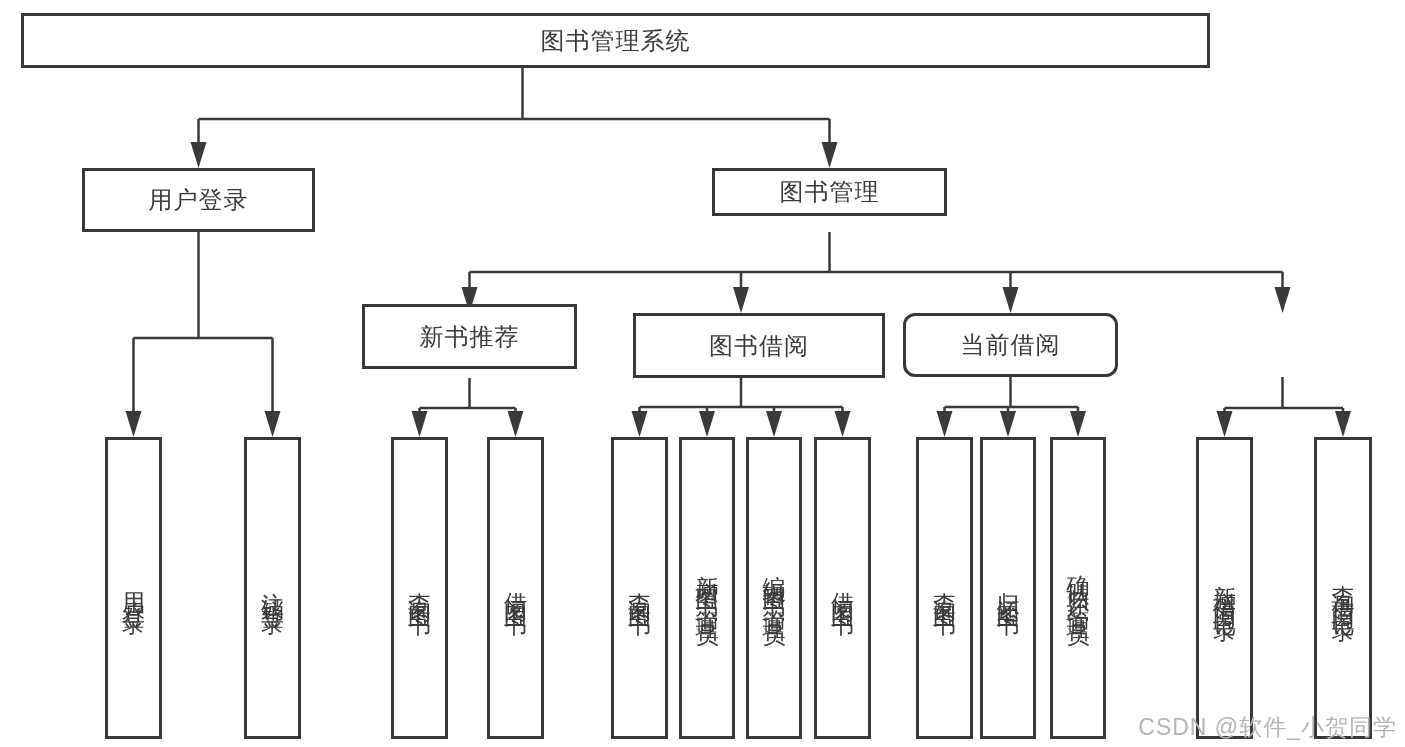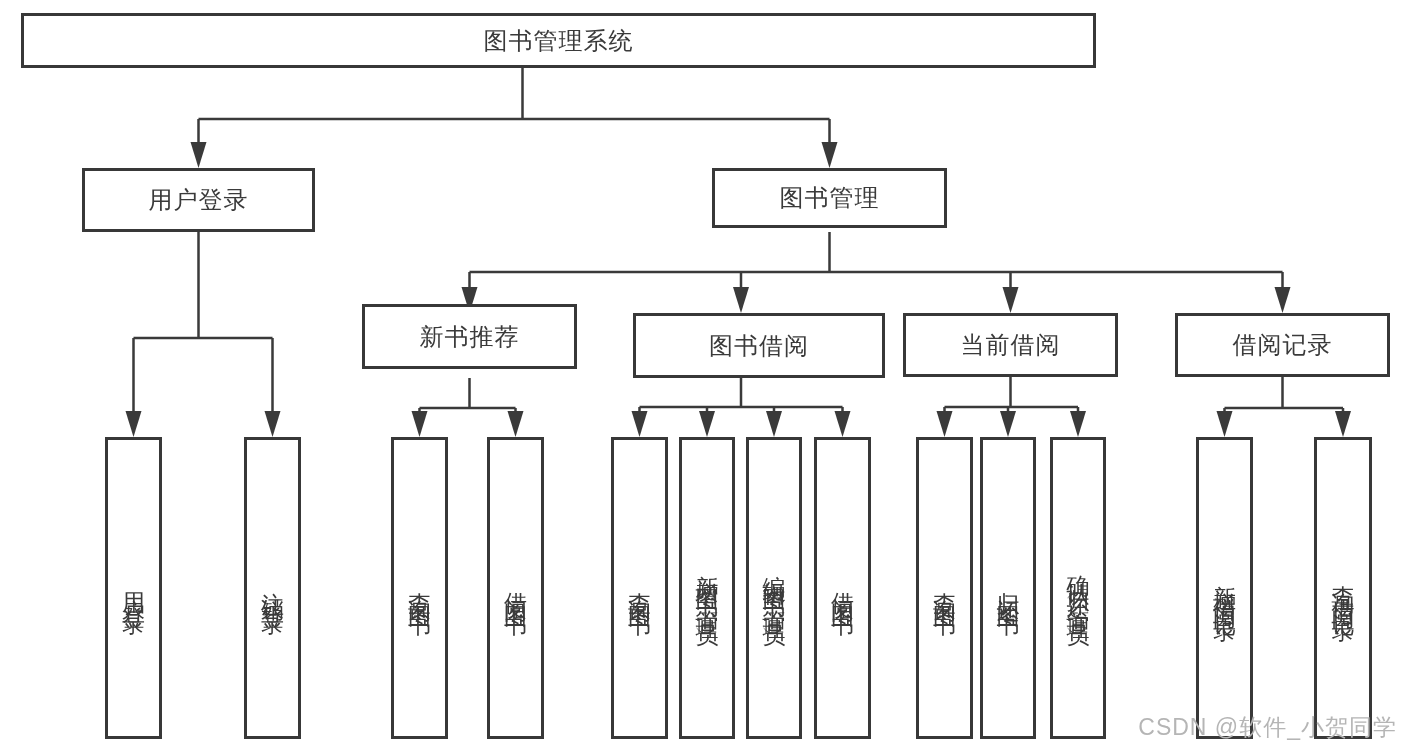--- a/index.html
+++ b/index.html
@@ -35,26 +35,26 @@
     line-height: 1;
   }
   .v-node {
     writing-mode: vertical-rl;
     text-orientation: mixed;
     font-size: 23px;
     letter-spacing: 7px;
     line-height: 1;
   }
   
-  .n-root   { left: 21px;  top: 13px;  width: 1075px; height: 55px; }
+  .n-root   { left: 21px;  top: 13px;  width: 1189px; height: 55px; }
   .n-login  { left: 82px;  top: 168px; width: 233px;  height: 64px; }
-  .n-mgmt   { left: 712px; top: 168px; width: 235px;  height: 60px; }
+  .n-mgmt   { left: 712px; top: 168px; width: 235px;  height: 48px; }
   .n-newbk  { left: 362px; top: 304px; width: 215px;  height: 65px; }
   .n-borrow { left: 633px; top: 313px; width: 252px;  height: 65px; }
-  .n-current{ left: 903px; top: 313px; width: 215px;  height: 64px; }
+  .n-current{ left: 903px; top: 313px; width: 215px;  height: 64px; border-radius: 12px; }
   .n-record { left: 1175px;top: 313px; width: 215px;  height: 64px; }
   .leaf     { top: 437px;  height: 302px; }
   .l-0  { left: 105px;  width: 57px; }
   .l-1  { left: 244px;  width: 57px; }
   .l-2  { left: 391px;  width: 57px; }
   .l-3  { left: 487px;  width: 57px; }
   .l-4  { left: 611px;  width: 57px; }
   .l-5  { left: 679px;  width: 56px; }
   .l-6  { left: 746px;  width: 56px; }
   .l-7  { left: 814px;  width: 57px; }
@@ -128,21 +128,20 @@
   </svg>
 
   <div class="node h-node n-root">图书管理系统</div>
 
   <div class="node h-node n-login">用户登录</div>
   <div class="node h-node n-mgmt">图书管理</div>
 
   <div class="node h-node n-newbk">新书推荐</div>
   <div class="node h-node n-borrow">图书借阅</div>
   <div class="node h-node n-current">当前借阅</div>
-  <div class="node h-node n-record">借阅记录</div>
 
   <div class="node v-node leaf l-0">用户登录</div>
   <div class="node v-node leaf l-1">注销登录</div>
 
   <div class="node v-node leaf l-2">查询图书</div>
   <div class="node v-node leaf l-3">借阅图书</div>
 
   <div class="node v-node leaf l-4">查询图书</div>
   <div class="node v-node leaf l-5">新增图书（管理员）</div>
   <div class="node v-node leaf l-6">编辑图书（管理员）</div>

